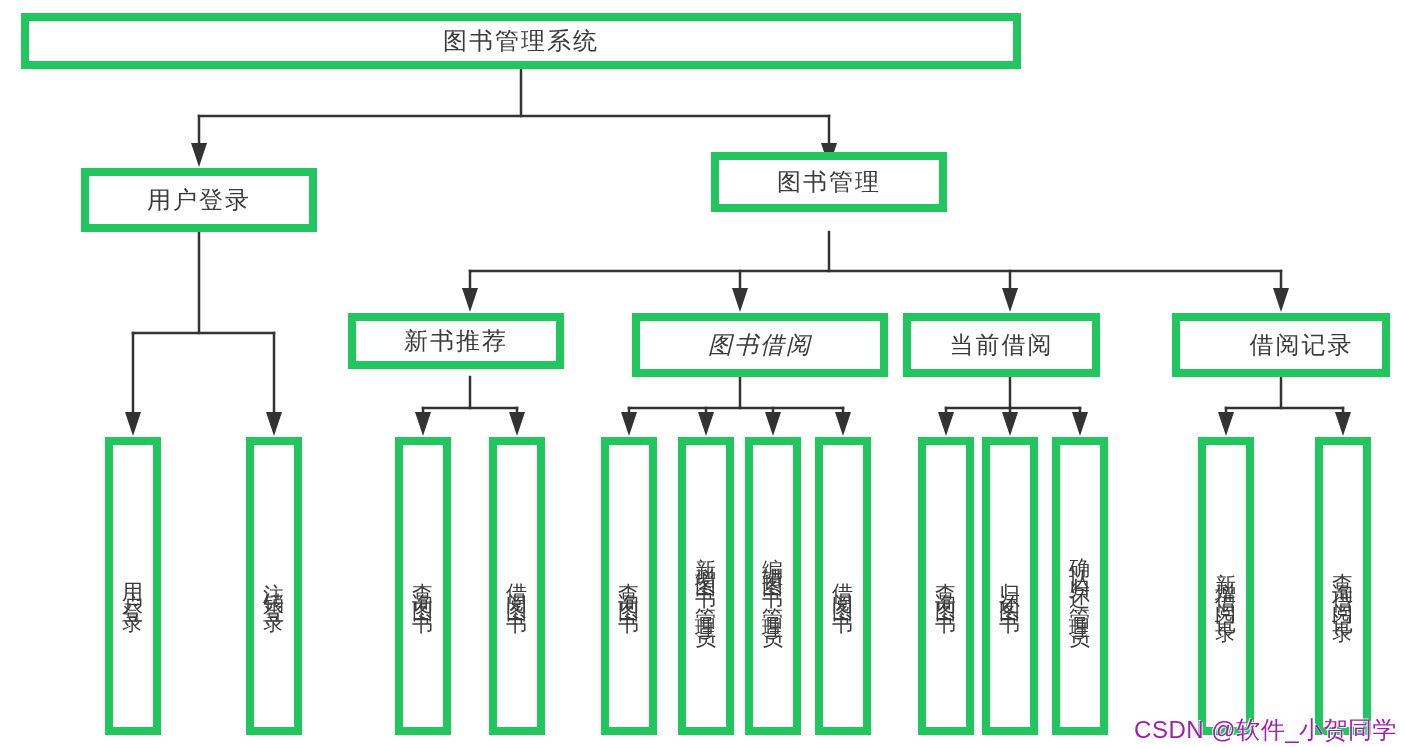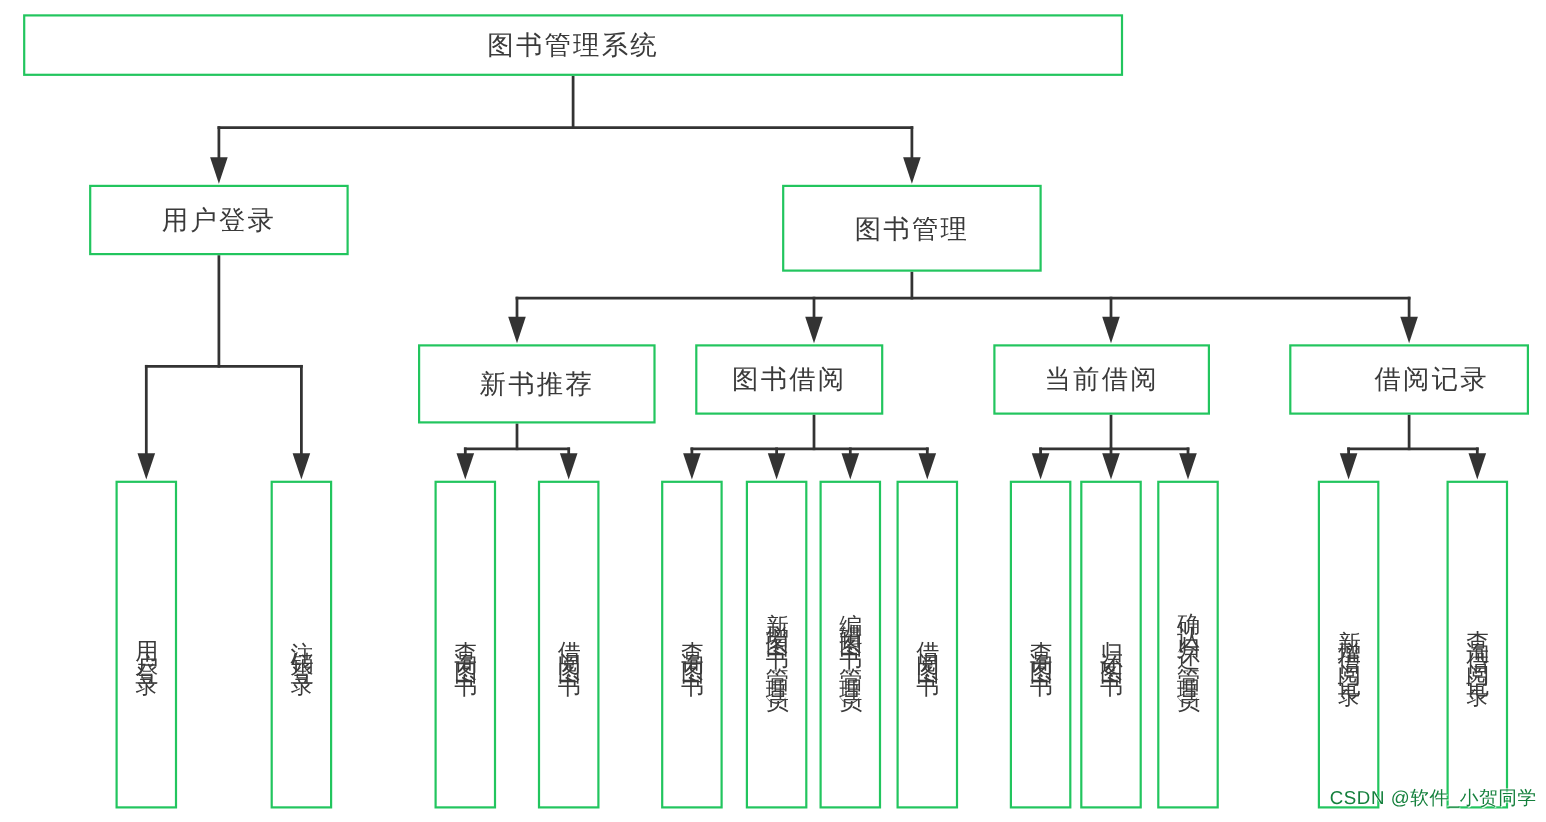--- a/index.html
+++ b/index.html
@@ -19,21 +19,21 @@
     position: absolute;
     left: 0;
     top: 0;
     width: 1405px;
     height: 747px;
   }
   .box {
     position: absolute;
     box-sizing: border-box;
     background: #ffffff;
-    border: 2px solid #22c55e;
+    border: 8px solid #22c55e;
     color: #3a3a3a;
     display: flex;
     align-items: center;
     justify-content: center;
     white-space: nowrap;
   }
   .h-box {
     font-size: 24px;
     letter-spacing: 2px;
   }
@@ -41,23 +41,23 @@
     font-size: 21px;
     letter-spacing: 10px;
     writing-mode: vertical-lr;
     text-orientation: mixed;
     line-height: 1.1;
   }
   .watermark {
     position: absolute;
     top: 714px;
     right: 8px;
-    font-size: 17px;
+    font-size: 24px;
     letter-spacing: 0.5px;
-    color: #15803d;
+    color: #a21caf;
     text-shadow: 1px 1px 0 rgba(255,255,255,0.85), -1px -1px 0 rgba(255,255,255,0.85);
     z-index: 5;
     white-space: nowrap;
   }
 </style>
 </head>
 <body>
 
 <div class="stage">
 
@@ -124,24 +124,24 @@
       <polygon points="1002,412 1018,412 1010,436"></polygon>
       <polygon points="1072,412 1088,412 1080,436"></polygon>
       <polygon points="1218,412 1234,412 1226,436"></polygon>
       <polygon points="1335,412 1351,412 1343,436"></polygon>
     </g>
   </svg>
 
   <div class="box h-box" style="left:21px; top:13px; width:1000px; height:56px;">图书管理系统</div>
 
   <div class="box h-box" style="left:81px; top:168px; width:236px; height:64px;">用户登录</div>
-  <div class="box h-box" style="left:711px; top:168px; width:236px; height:79px;">图书管理</div>
+  <div class="box h-box" style="left:711px; top:152px; width:236px; height:60px;">图书管理</div>
 
-  <div class="box h-box" style="left:380px; top:313px; width:216px; height:72px;">新书推荐</div>
-  <div class="box h-box" style="left:632px; top:313px; width:171px; height:64px;">图书借阅</div>
+  <div class="box h-box" style="left:348px; top:313px; width:216px; height:56px;">新书推荐</div>
+  <div class="box h-box" style="left:632px; top:313px; width:256px; height:64px;font-style:italic;">图书借阅</div>
   <div class="box h-box" style="left:903px; top:313px; width:197px; height:64px;">当前借阅</div>
   <div class="box h-box" style="left:1172px; top:313px; width:218px; height:64px;padding-left:41px;">借阅记录</div>
 
   <div class="box v-box" style="left:105px; top:437px; width:56px; height:298px;">用户登录</div>
   <div class="box v-box" style="left:246px; top:437px; width:56px; height:298px;">注销登录</div>
 
   <div class="box v-box" style="left:395px; top:437px; width:56px; height:298px;">查询图书</div>
   <div class="box v-box" style="left:489px; top:437px; width:56px; height:298px;">借阅图书</div>
 
   <div class="box v-box" style="left:601px; top:437px; width:56px; height:298px;">查询图书</div>

